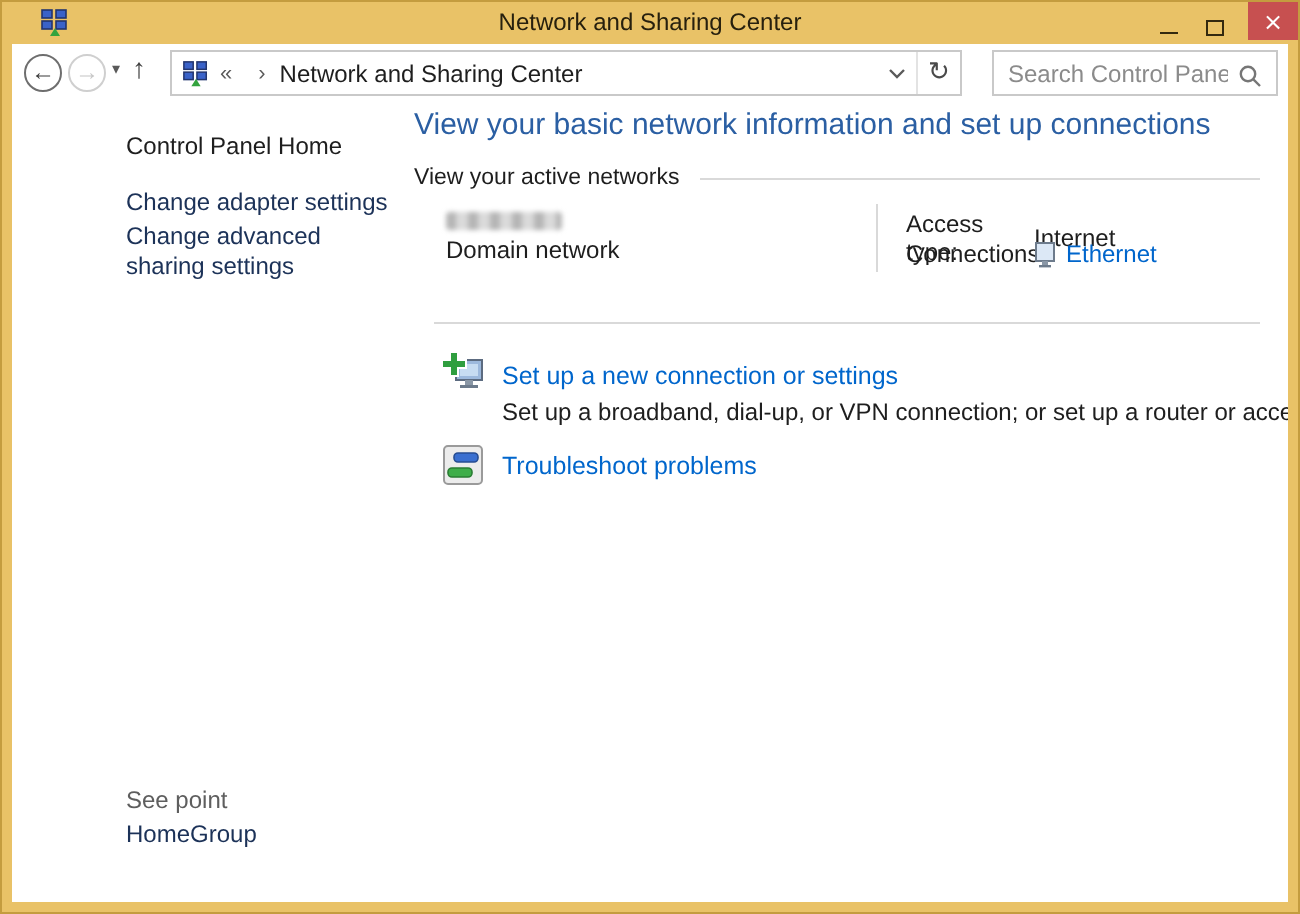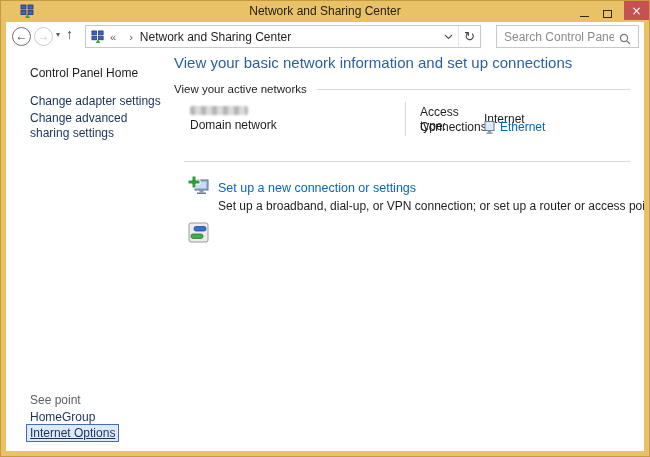--- a/index.html
+++ b/index.html
@@ -58,21 +58,21 @@
     font-family:"DejaVu Sans",sans-serif;}
   .searchbox{position:absolute;left:490px;top:3px;width:143px;height:23px;
     border:1px solid var(--box-border);background:#fff;}
   .searchbox input{position:absolute;left:7px;top:1px;right:24px;height:19px;border:none;
     outline:none;font-size:12px;color:#3a3a3a;font-family:"Liberation Sans",sans-serif;}
   .searchbox input::placeholder{color:#8b8b8b;opacity:1;}
   .search-glass{position:absolute;right:7px;top:5px;}
 
   
   .content{position:absolute;top:30px;left:0;right:0;bottom:0;display:flex;background:#fff;}
-  .sidebar{position:relative;width:168px;flex:none;font-size:12px;}
+  .sidebar{position:relative;width:168px;flex:none;font-size:12px;margin-left:33px;}
   .side-item{position:absolute;left:24px;white-space:nowrap;}
   .sb-home{top:14px;color:#1e1e1e;cursor:pointer;}
   .sb-link{color:var(--sidebar-link);cursor:pointer;}
   .sb-adapter{top:42px;text-align:center;}
   .sb-sharing{top:59px;width:126px;white-space:normal;line-height:15px;}
   .sb-seealso{top:341px;color:#5e5e5e;}
   .sb-homegroup{top:358px;}
   .sb-inetopts{top:372px;text-decoration:underline;background:#ddeafa;
     border:1px solid #4569bd;padding:1px 3px;margin-left:-4px;}
 
@@ -170,21 +170,20 @@
     </div>
 
     <div class="content">
 
       <div class="sidebar">
         <div class="side-item sb-home">Control Panel Home</div>
         <div class="side-item sb-link sb-adapter">Change adapter settings</div>
         <div class="side-item sb-link sb-sharing">Change advanced sharing settings</div>
         <div class="side-item sb-seealso">See point</div>
         <div class="side-item sb-link sb-homegroup">HomeGroup</div>
-        <div class="side-item sb-link sb-inetopts">Internet Options</div>
       </div>
 
       <div class="main">
         <div class="heading">View your basic network information and set up connections</div>
 
         <div class="section-hdr sec1">
           <span class="section-label">View your active networks</span>
           <span class="section-rule"></span>
         </div>
 
@@ -224,16 +223,17 @@
         <div class="task-title main-link t1-title">Set up a new connection or settings</div>
         <div class="task-desc t1-desc">Set up a broadband, dial-up, or VPN connection; or set up a router or access point.</div>
 
         <span class="task-icon t2-icon">
           <svg width="21" height="21" viewBox="0 0 21 21">
             <rect x="1" y="1" width="19" height="19" rx="2" fill="#ececec" stroke="#9a9a9a" stroke-width="1"></rect>
             <rect x="6" y="4.5" width="12" height="4.5" rx="2" fill="#3a6fd0" stroke="#274d92" stroke-width="0.8"></rect>
             <rect x="3" y="12" width="12" height="4.5" rx="2" fill="#3fae4a" stroke="#2a7d33" stroke-width="0.8"></rect>
           </svg>
         </span>
+        <div class="task-title main-link t2-title">Troubleshoot problems</div>
       </div>
     </div>
   </div>
 </div>
 
 </body></html>

